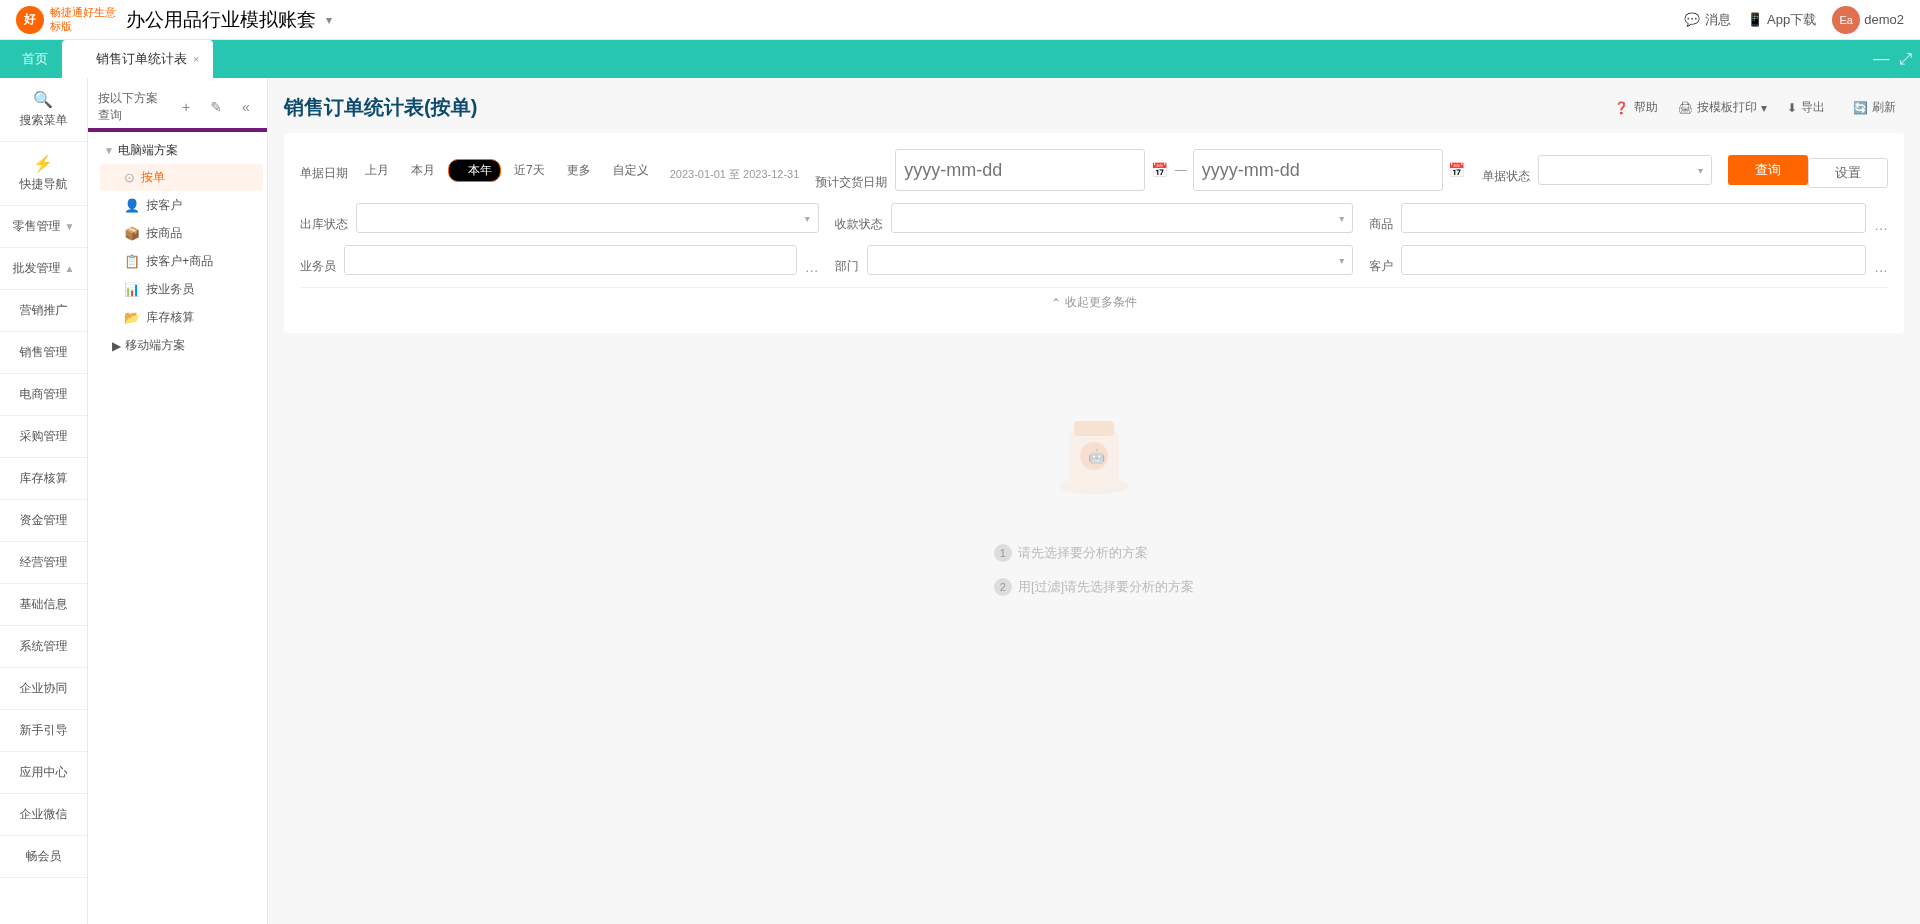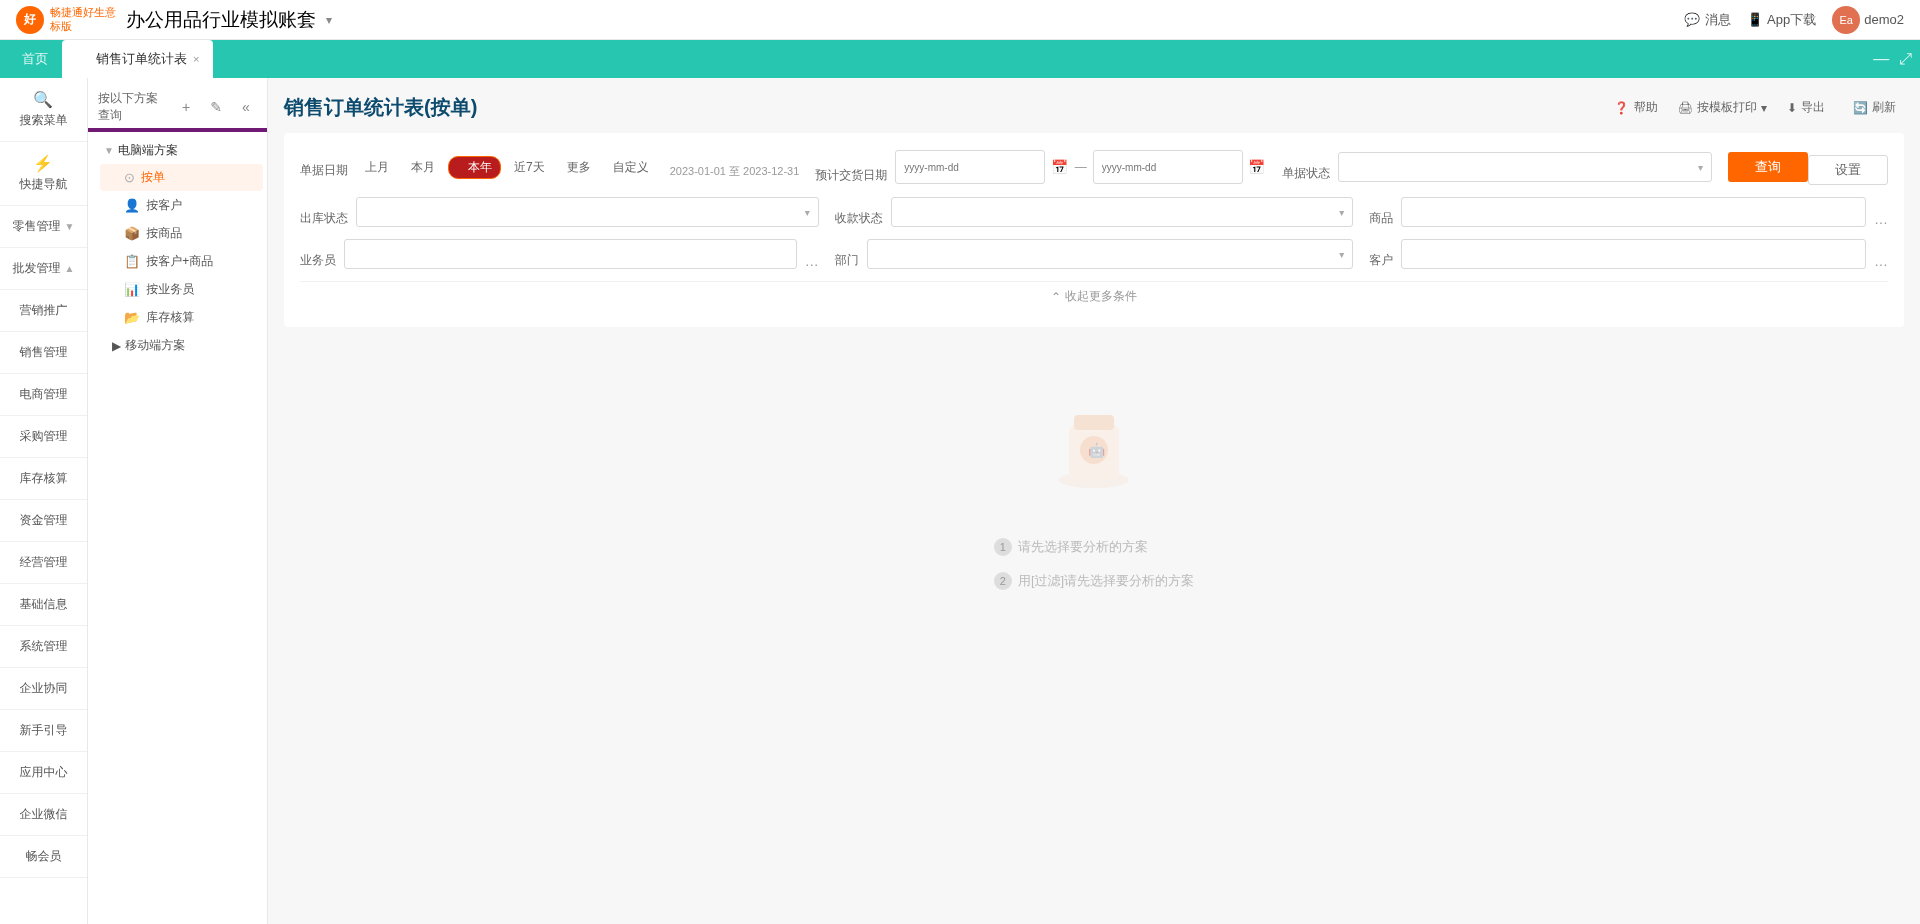--- a/index.html
+++ b/index.html
@@ -208,42 +208,42 @@
       outline: none;
       cursor: pointer;
       display: flex; align-items: center; justify-content: space-between;
       position: relative;
     }
     .filter-date-range {
       display: flex; align-items: center; gap: 6px; flex: 1;
     }
     .filter-date-input {
       flex: 1;
-      height: 34px;
+      height: 42px;
       border: 1px solid #d9d9d9;
       border-radius: 3px;
       padding: 0 8px;
-      font-size: 10px;
+      font-size: 18px;
       color: #bbb;
       background: #fff;
       outline: none;
     }
     .date-sep { color: #999; font-size: 12px; }
     .cal-icon { color: #ff8c00; font-size: 14px; cursor: pointer; }
     .date-quick-btns { display: flex; align-items: center; gap: 4px; flex-shrink: 0; }
     .date-quick-btn {
       padding: 2px 8px;
       border-radius: 3px;
       font-size: 12px;
       cursor: pointer;
       color: #666;
       border: 1px solid transparent;
     }
     .date-quick-btn.active {
-      background: #b91c1c;
+      background: #000000;
       color: #fff;
       border-color: #ff6600;
       border-radius: 10px;
       padding-left: 19px;
     }
     .date-range-text { font-size: 11px; color: #999; margin-left: 4px; }
 
     .more-dots { font-size: 14px; color: #999; cursor: pointer; }
 
     .collapse-btn {

